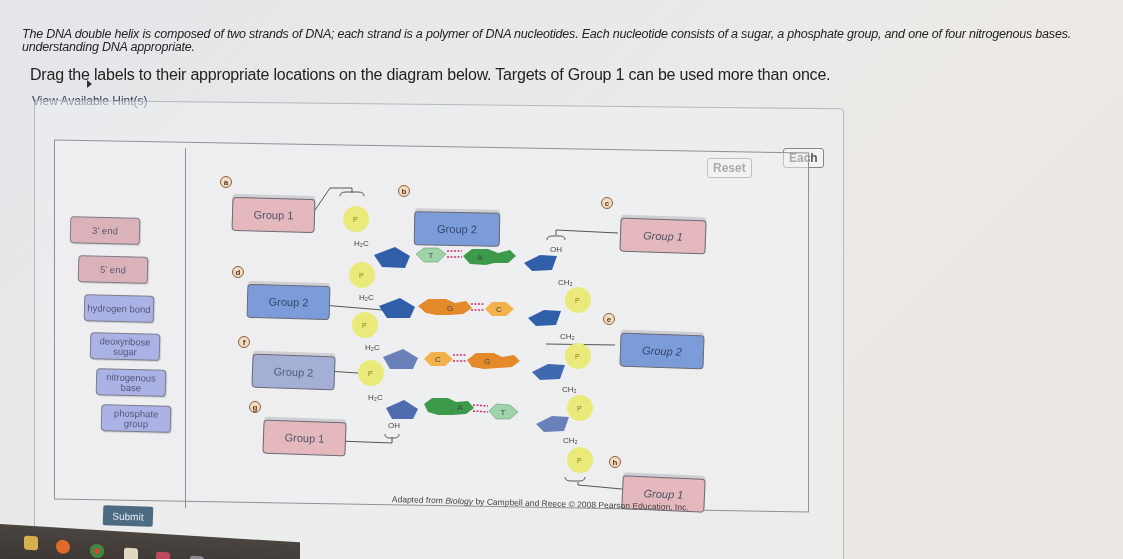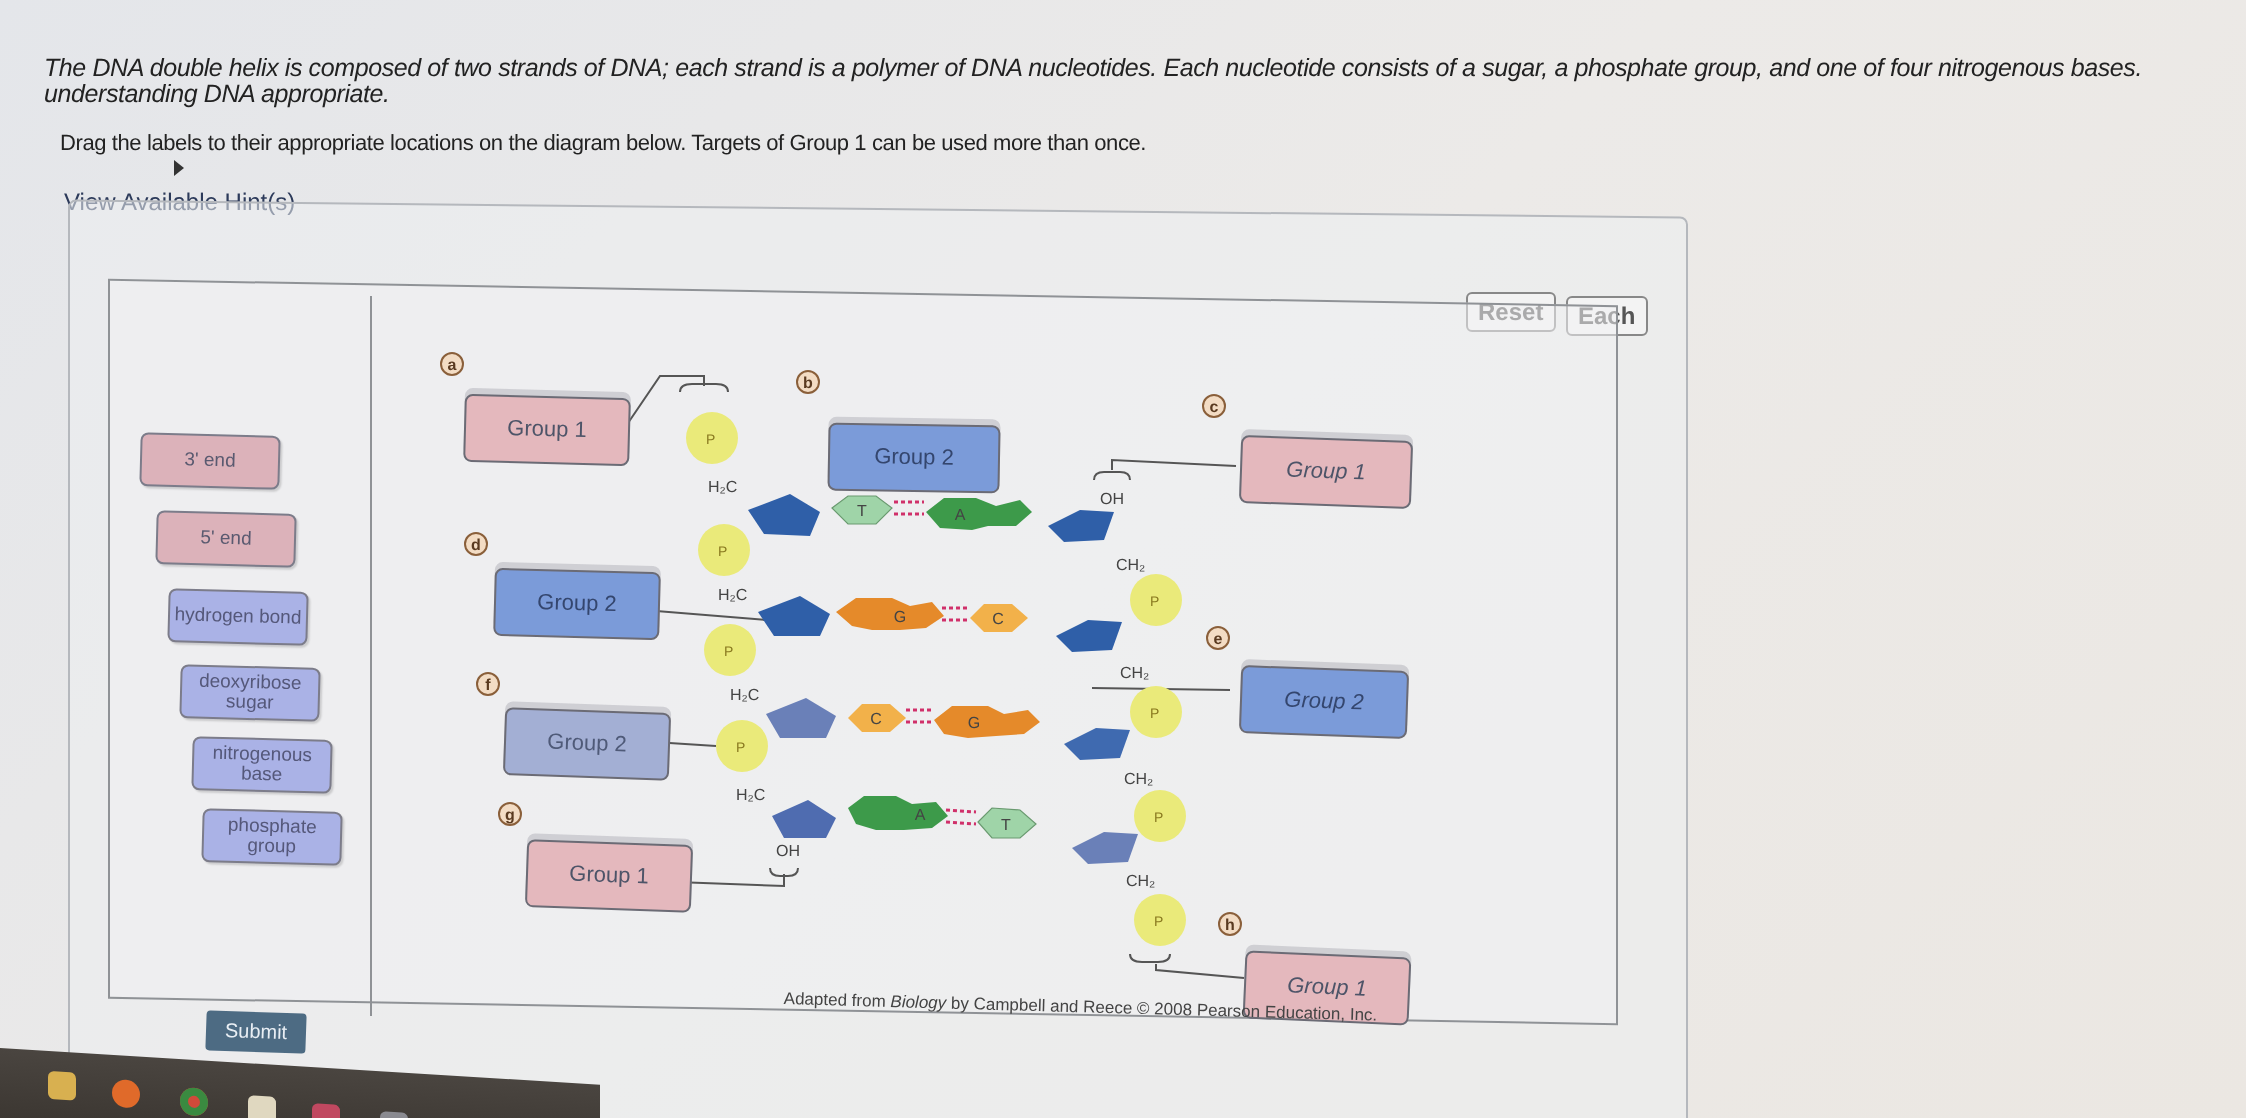--- a/index.html
+++ b/index.html
@@ -11,42 +11,42 @@
     position: relative;
   }
   .intro {
     position: absolute; left: 22px; top: 28px; width: 1100px;
     font-size: 12.5px; line-height: 13px; color: #222;
     letter-spacing: -0.2px;
     font-style: italic;
   }
   .instruction {
     position: absolute; left: 30px; top: 66px;
-    font-size: 11px; color: #222; letter-spacing: -0.2px;
+    font-size: 16px; color: #222; letter-spacing: -0.2px;
   }
   .hints {
     position: absolute; left: 32px; top: 80px;
     font-size: 12px; color: #2c3a5a; cursor: pointer; display: flex; align-items: center; gap: 6px; flex-direction: column;
   }
   .hints .tri {
     width: 0; height: 0; border-left: 5px solid #333; border-top: 4px solid transparent; border-bottom: 4px solid transparent;
   }
   .outer-panel {
     position: absolute; left: 34px; top: 104px; width: 810px; height: 470px;
     border: 1px solid #b5b8bd; border-radius: 4px;
     background: rgba(236,238,241,0.55);
     transform: skewY(0.6deg);
   }
   .btn-top {
     position: absolute; top: 146px; height: 20px;
     border: 1px solid #888; border-radius: 3px; background: #f3f3f3;
     font-size: 12px; font-weight: bold; color: #555; padding: 2px 5px;
     cursor: pointer;
   }
-  .reset { left: 733px; }
+  .reset { left: 707px; margin-top: 12px; }
   .help { left: 783px; top: 148px; }
   .work-panel {
     position: absolute; left: 54px; top: 146px; width: 755px; height: 360px;
     border: 1px solid #8f9296; background: rgba(240,241,243,0.55);
     transform: skewY(1deg);
   }
   .label-column {
     position: absolute; left: 54px; top: 148px; width: 132px; height: 360px;
     border-right: 1px solid #8f9296;
   }

